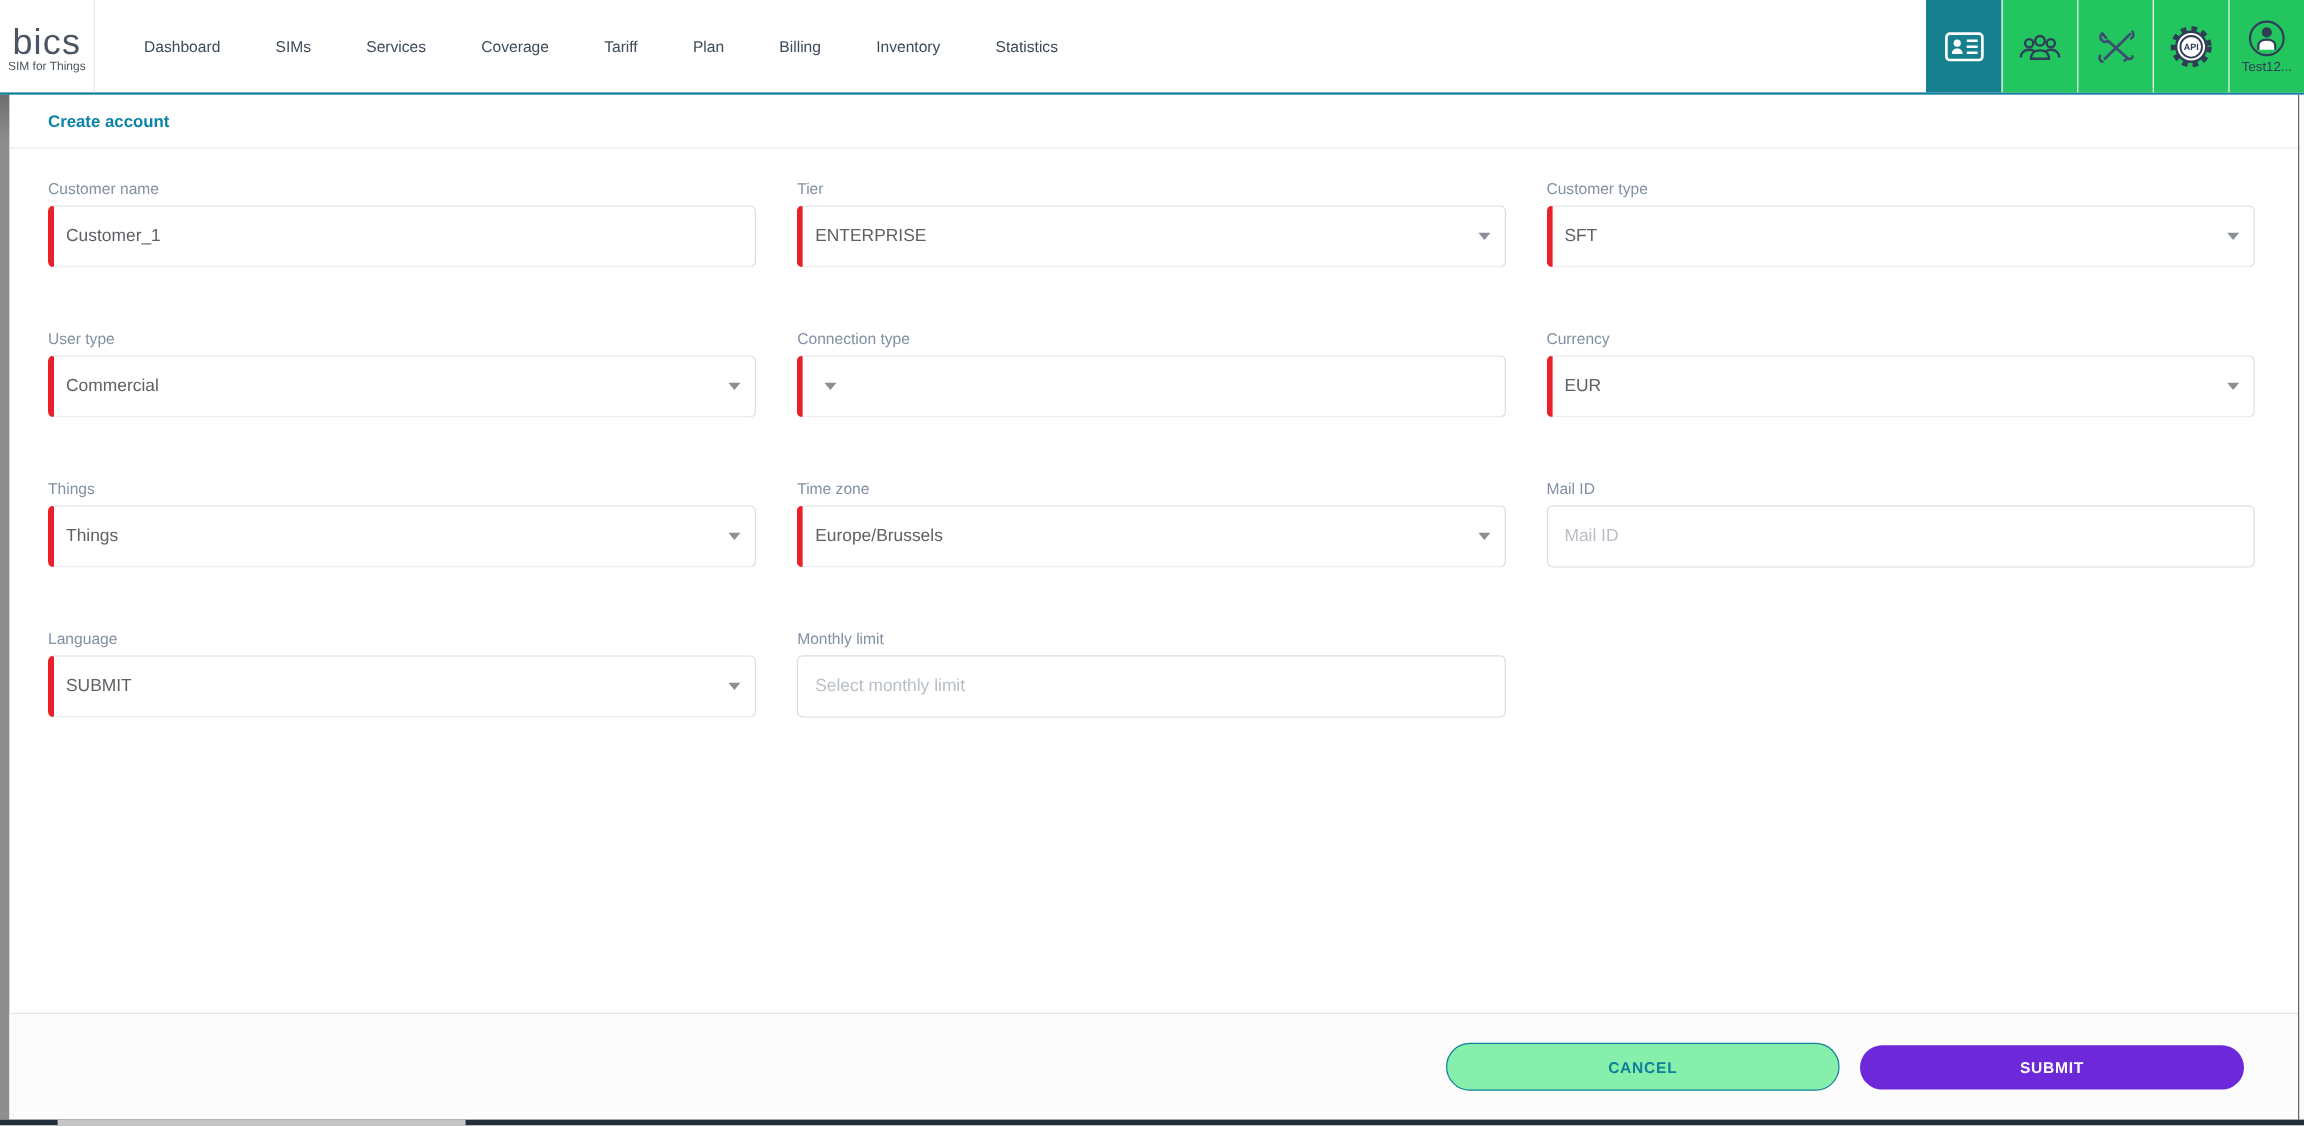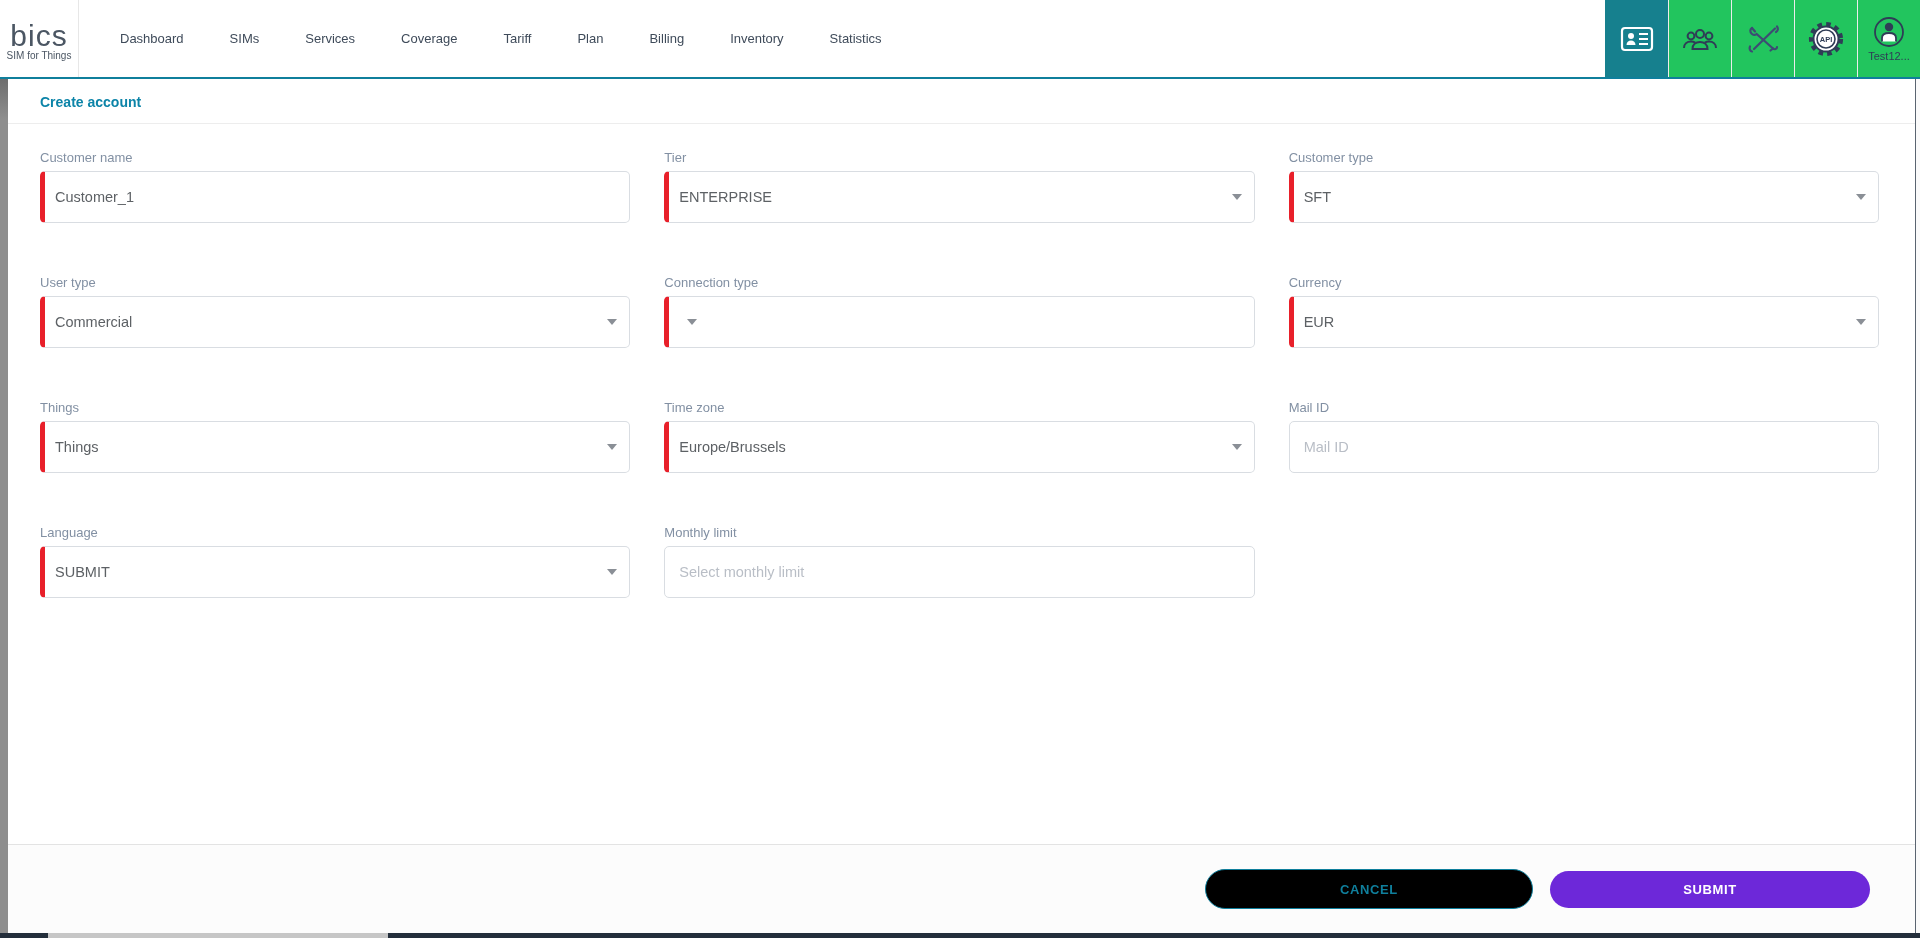--- a/index.html
+++ b/index.html
@@ -46,21 +46,21 @@
   .select-value { flex:1; }
   .caret { width:0; height:0; border-left:5px solid transparent; border-right:5px solid transparent;
            border-top:6px solid #8a8f96; margin-left:8px; }
 
   
   .footer { border-top:1px solid #e3e3e3; background:#fcfcfc;
             display:flex; justify-content:flex-end; align-items:center;
             padding:24px 45px 24px; gap:17px; }
   .btn { height:40px; border-radius:20px; font-size:13px; font-weight:bold;
          letter-spacing:0.6px; cursor:pointer; font-family:"Liberation Sans",sans-serif; }
-  .btn-cancel { width:328px; background:#000000; border:1px solid #0f7f9c; color:#0f7f9c; }
+  .btn-cancel { width:328px; background:#86efac; border:1px solid #0f7f9c; color:#0f7f9c; }
   .btn-submit { width:320px; background:#6d28d9; border:none; color:#fff; height:37px; border-radius:19px; }
 
   
   .bottom-bar { position:relative; height:5px; background:#232e3b; }
   .hscroll-thumb { position:absolute; left:48px; top:0; width:340px; height:5px; background:#c6c6c6; }
 </style>
 </head>
 <body>
 
 <div class="header">

